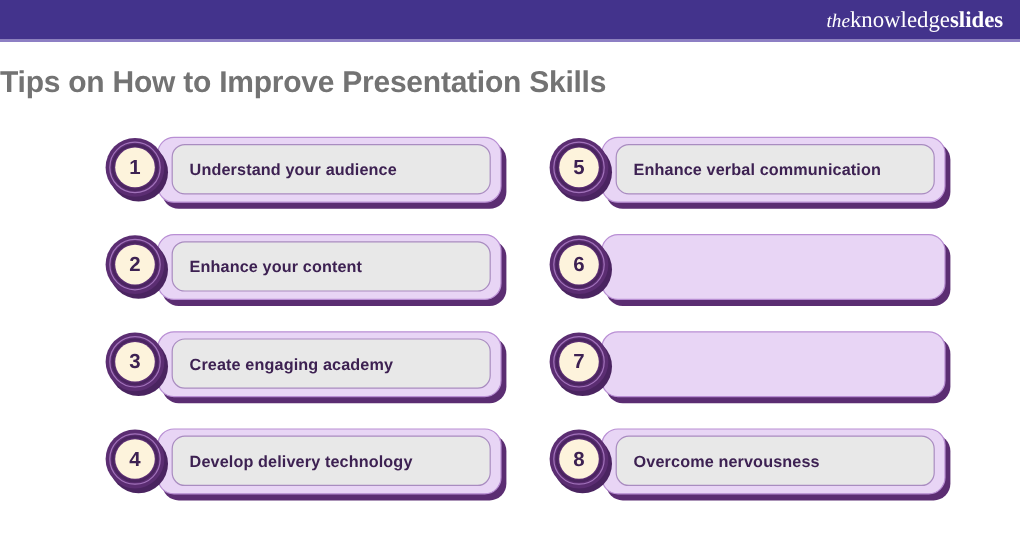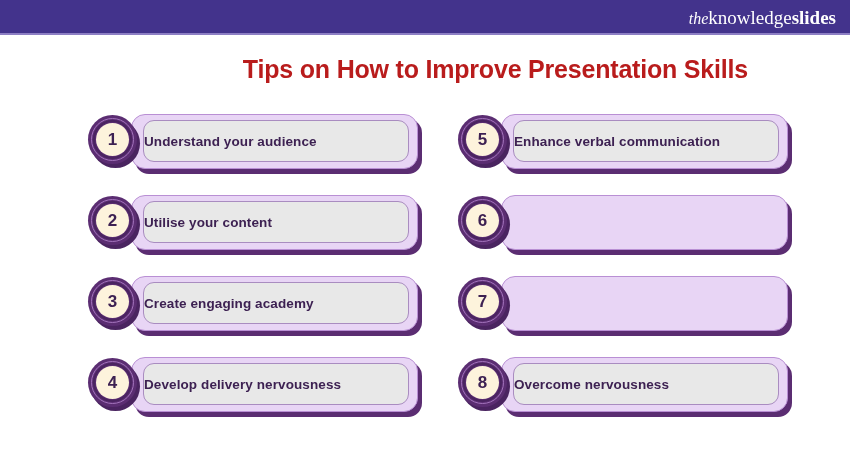--- a/index.html
+++ b/index.html
@@ -59,22 +59,22 @@
   .brand-academy {
     font-weight: bold;
   }
 
   
   .page-title {
     position: absolute;
     left: 0;
     top: 55px;
     width: 748px;
-    text-align: right;
-    color: #b91c1c;
+    text-align: left;
+    color: #737373;
     font-size: 25px;
     font-weight: bold;
     letter-spacing: -0.2px;
     white-space: nowrap;
   }
 
   
   .tips-grid {
     position: absolute;
     left: 0;
@@ -114,20 +114,21 @@
     border: 1.5px solid #a98cc0;
     border-radius: 11px;
     box-sizing: border-box;
     display: flex;
     align-items: center;
   }
   .tip-label {
     color: #3d2152;
     font-size: 13.5px;
     font-weight: bold;
+    padding-left: 14px;
     white-space: nowrap;
     letter-spacing: 0.1px;
   }
 
   
   .tip-badge {
     position: absolute;
     left: 0px;
     top: 3px;
     width: 53px;
@@ -216,21 +217,21 @@
       <div class="badge-ring-dark"></div>
       <div class="badge-core">
         <span class="badge-number">1</span>
       </div>
     </div>
   </div>
 
   <div class="tip-item" style="left:88px; top:81px;">
     <div class="tip-card"></div>
     <div class="tip-inner">
-      <span class="tip-label">Utilise your content</span>
+      <span class="tip-label">Enhance your content</span>
     </div>
     <div class="tip-badge">
       <div class="badge-shadow"></div>
       <div class="badge-outer"></div>
       <div class="badge-ring-light"></div>
       <div class="badge-ring-dark"></div>
       <div class="badge-core">
         <span class="badge-number">2</span>
       </div>
     </div>
@@ -248,21 +249,21 @@
       <div class="badge-ring-dark"></div>
       <div class="badge-core">
         <span class="badge-number">3</span>
       </div>
     </div>
   </div>
 
   <div class="tip-item" style="left:88px; top:243px;">
     <div class="tip-card"></div>
     <div class="tip-inner">
-      <span class="tip-label">Develop delivery nervousness</span>
+      <span class="tip-label">Develop delivery technology</span>
     </div>
     <div class="tip-badge">
       <div class="badge-shadow"></div>
       <div class="badge-outer"></div>
       <div class="badge-ring-light"></div>
       <div class="badge-ring-dark"></div>
       <div class="badge-core">
         <span class="badge-number">4</span>
       </div>
     </div>

